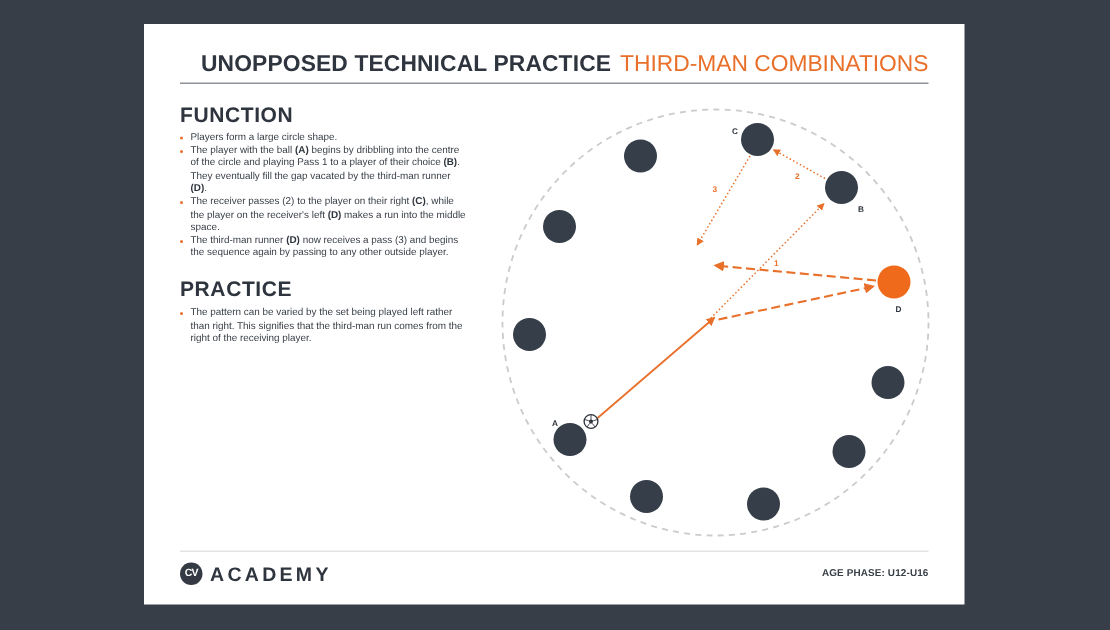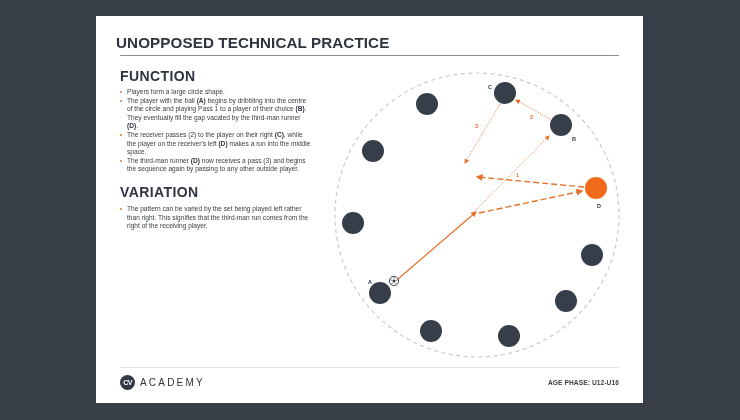--- a/index.html
+++ b/index.html
@@ -1,52 +1,53 @@
 <!DOCTYPE html>
 <html><head>
 <meta charset="utf-8">
 <style>
   html, body { margin:0; padding:0; }
   body {
     width:740px; height:420px; background:#373e48; position:relative; overflow:hidden;
     font-family:"Liberation Sans", sans-serif; color:#343a43;
   }
   .card { position:absolute; left:96px; top:16px; width:547px; height:387px; background:#ffffff; }
-  .title { position:absolute; left:20px; top:18px; font-size:15.2px; font-weight:bold; color:#2f353e; letter-spacing:0.1px; line-height:18px; white-space:nowrap; }
+  .title { position:absolute; left:38px; top:18px; font-size:15.2px; font-weight:bold; color:#2f353e; letter-spacing:0.1px; line-height:18px; white-space:nowrap; }
   .subtitle { position:absolute; right:24px; top:18px; font-size:15.2px; color:#e8702a; line-height:18px; white-space:nowrap; }
   .header-rule { position:absolute; left:24px; right:24px; top:39px; height:1px; background:#8d9299; }
   .section-heading { position:absolute; left:24px; font-size:14px; font-weight:bold; color:#2f353e; letter-spacing:0.4px; line-height:12px; }
   .bullets { position:absolute; left:24px; width:192px; margin:0; padding:0; list-style:none; font-size:6.6px; line-height:8.6px; color:#3a4048; }
   .bullets li { position:relative; padding-left:7px; }
   .bullets li .dot { position:absolute; left:0; top:3px; width:2.4px; height:2.4px; border-radius:50%; background:#e8702a; }
   .bullets b { font-weight:bold; color:#2f353e; }
   .footer-rule { position:absolute; left:24px; right:24px; top:351px; height:1px; background:#e3e4e6; }
   .logo { position:absolute; left:24px; top:359px; display:flex; align-items:center; }
   .logo-mark { width:15px; height:15px; border-radius:50%; background:#343a43; color:#fff; font-size:7px; font-weight:bold; display:flex; align-items:center; justify-content:center; letter-spacing:-0.5px; }
-  .logo-text { margin-left:5px; font-size:10px; font-weight:normal; letter-spacing:2.2px; color:#2f353e; }
+  .logo-text { margin-left:5px; font-size:13px; font-weight:bold; letter-spacing:2.2px; color:#2f353e; }
   .age-phase { position:absolute; right:24px; top:363px; font-size:6.6px; font-weight:bold; color:#3a4048; letter-spacing:0.1px; }
   svg.diagram { position:absolute; left:0; top:0; width:740px; height:420px; pointer-events:none; }
   svg text { font-family:"Liberation Sans", sans-serif; font-weight:bold; }
 </style>
 </head>
 <body>
 
 <div class="card">
   <div class="title">UNOPPOSED TECHNICAL PRACTICE</div>
+  <div class="subtitle">THIRD-MAN COMBINATIONS</div>
   <div class="header-rule"></div>
 
   <div class="section-heading" style="top:54px;">FUNCTION</div>
   <ul class="bullets" style="top:72px;">
     <li><span class="dot"></span><span>Players form a large circle shape.</span></li>
     <li><span class="dot"></span><span>The player with the ball </span><b>(A)</b><span> begins by dribbling into the centre of the circle and playing Pass 1 to a player of their choice </span><b>(B)</b><span>. They eventually fill the gap vacated by the third-man runner </span><b>(D)</b><span>.</span></li>
     <li><span class="dot"></span><span>The receiver passes (2) to the player on their right </span><b>(C)</b><span>, while the player on the receiver's left </span><b>(D)</b><span> makes a run into the middle space.</span></li>
     <li><span class="dot"></span><span>The third-man runner </span><b>(D)</b><span> now receives a pass (3) and begins the sequence again by passing to any other outside player.</span></li>
   </ul>
 
-  <div class="section-heading" style="top:170px;">VARIATION</div>
+  <div class="section-heading" style="top:170px;">PRACTICE</div>
   <ul class="bullets" style="top:189px;">
     <li><span class="dot"></span><span>The pattern can be varied by the set being played left rather than right. This signifies that the third-man run comes from the right of the receiving player.</span></li>
   </ul>
 
   <div class="footer-rule"></div>
   <div class="logo">
     <div class="logo-mark">CV</div>
     <div class="logo-text">ACADEMY</div>
   </div>
   <div class="age-phase">AGE PHASE: U12-U16</div>

